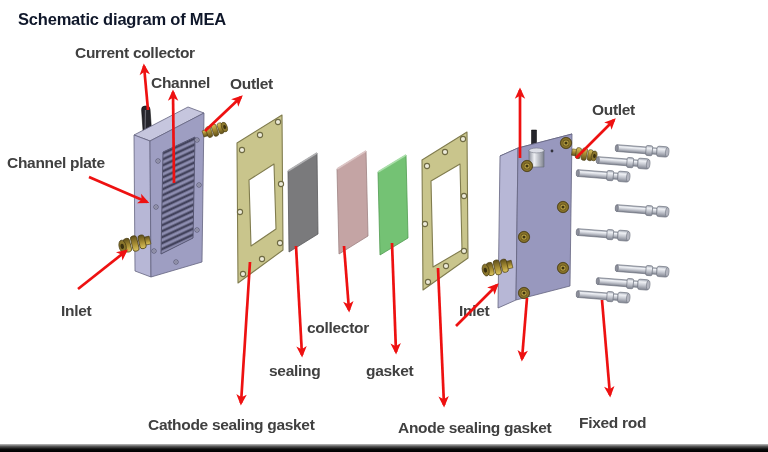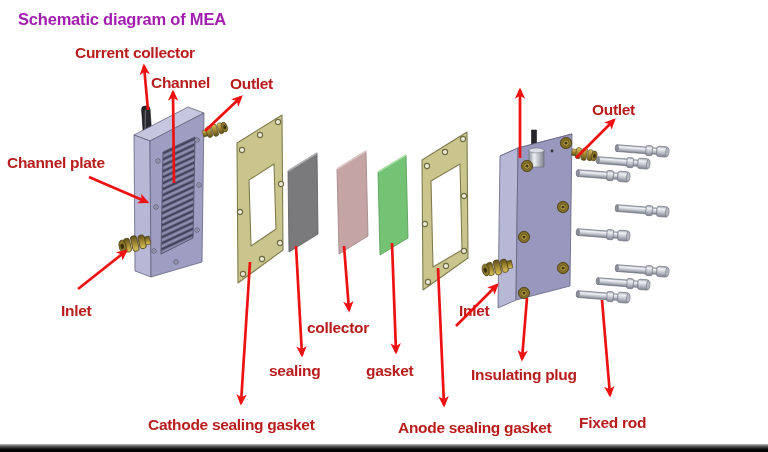--- a/index.html
+++ b/index.html
@@ -1,21 +1,21 @@
 <!DOCTYPE html>
 <html><head>
 <meta charset="utf-8">
 <style>
   html,body{margin:0;padding:0;background:#fff;}
   .stage{position:relative;width:768px;height:452px;background:#ffffff;overflow:hidden;
          font-family:"Liberation Sans", sans-serif;}
   .stage svg{position:absolute;left:0;top:0;}
   .lbl{position:absolute;font-weight:bold;font-size:15.5px;line-height:18px;
-       color:#b91c1c;letter-spacing:-0.3px;white-space:nowrap;}
-  .title{font-size:16.5px;color:#a21caf;letter-spacing:-0.2px;}
+       color:#404040;letter-spacing:-0.3px;white-space:nowrap;}
+  .title{font-size:16.5px;color:#0f172a;letter-spacing:-0.2px;}
   .bottom-bar{position:absolute;left:0;bottom:0;width:768px;height:8px;
       background:linear-gradient(180deg,#c0c0c0 0%,#555 30%,#0a0a0a 65%,#000 100%);}
 </style>
 </head>
 <body>
 
 <div class="stage">
 
   <svg width="768" height="452" viewBox="0 0 768 452">
     <defs>
@@ -170,21 +170,20 @@
   <div class="lbl" style="left:230px;top:75px">Outlet</div>
   <div class="lbl" style="left:7px;top:154px">Channel plate</div>
   <div class="lbl" style="left:61px;top:302px">Inlet</div>
   <div class="lbl" style="left:307px;top:319px">collector</div>
   <div class="lbl" style="left:269px;top:362px">sealing</div>
   <div class="lbl" style="left:366px;top:362px">gasket</div>
   <div class="lbl" style="left:398px;top:419px">Anode sealing gasket</div>
   <div class="lbl" style="left:148px;top:416px">Cathode sealing gasket</div>
   <div class="lbl" style="left:592px;top:101px">Outlet</div>
   <div class="lbl" style="left:459px;top:302px">Inlet</div>
-  <div class="lbl" style="left:471px;top:366px">Insulating plug</div>
   <div class="lbl" style="left:579px;top:414px">Fixed rod</div>
 
   <svg width="768" height="452" viewBox="0 0 768 452" style="pointer-events:none">
     <g stroke="#ee1111" stroke-width="2.7" fill="none">
       <line x1="148" y1="110" x2="144" y2="66" marker-end="url(#ah)"></line>
       <line x1="174" y1="183" x2="173" y2="92" marker-end="url(#ah)"></line>
       <line x1="205" y1="131" x2="241" y2="97" marker-end="url(#ah)"></line>
       <line x1="89" y1="177" x2="147" y2="202" marker-end="url(#ah)"></line>
       <line x1="78" y1="289" x2="126" y2="251" marker-end="url(#ah)"></line>
       <line x1="250" y1="262" x2="241" y2="403" marker-end="url(#ah)"></line>

